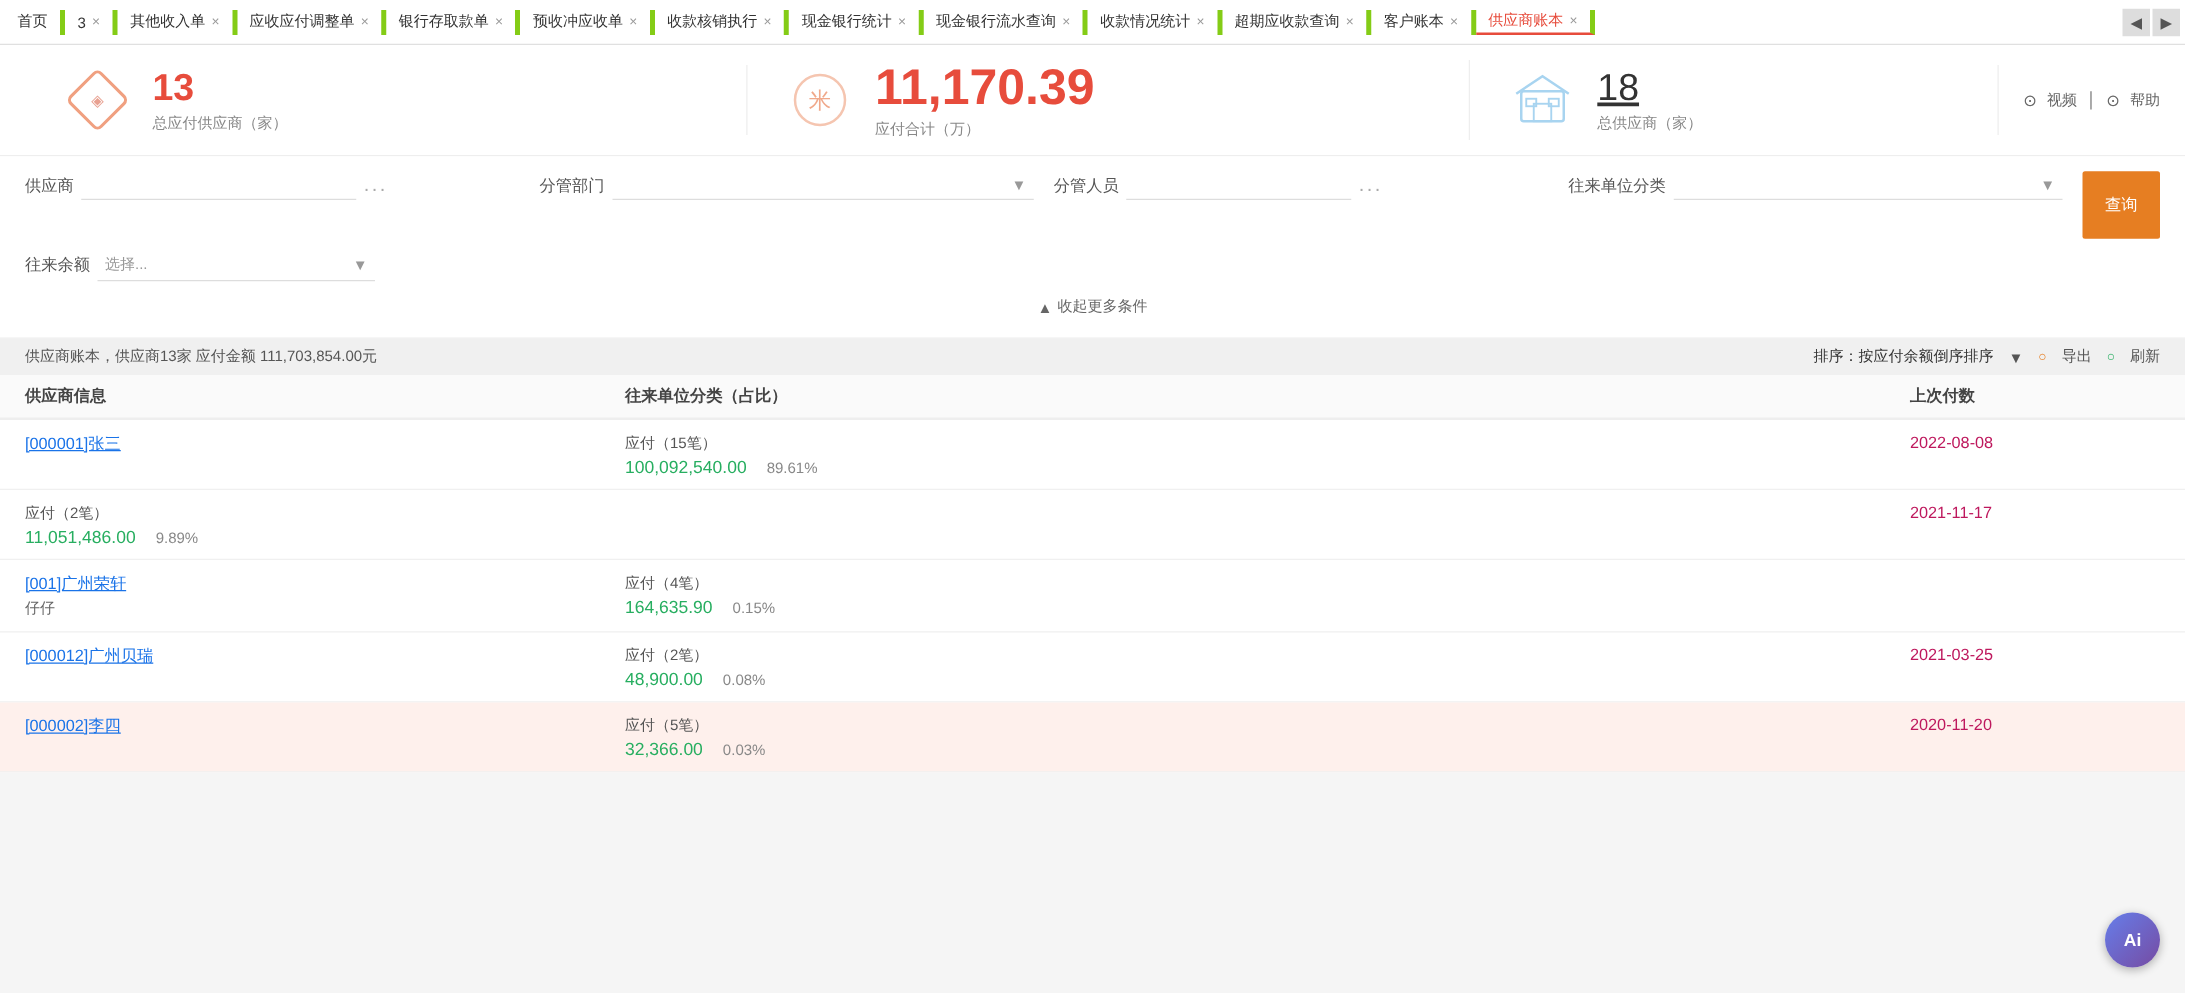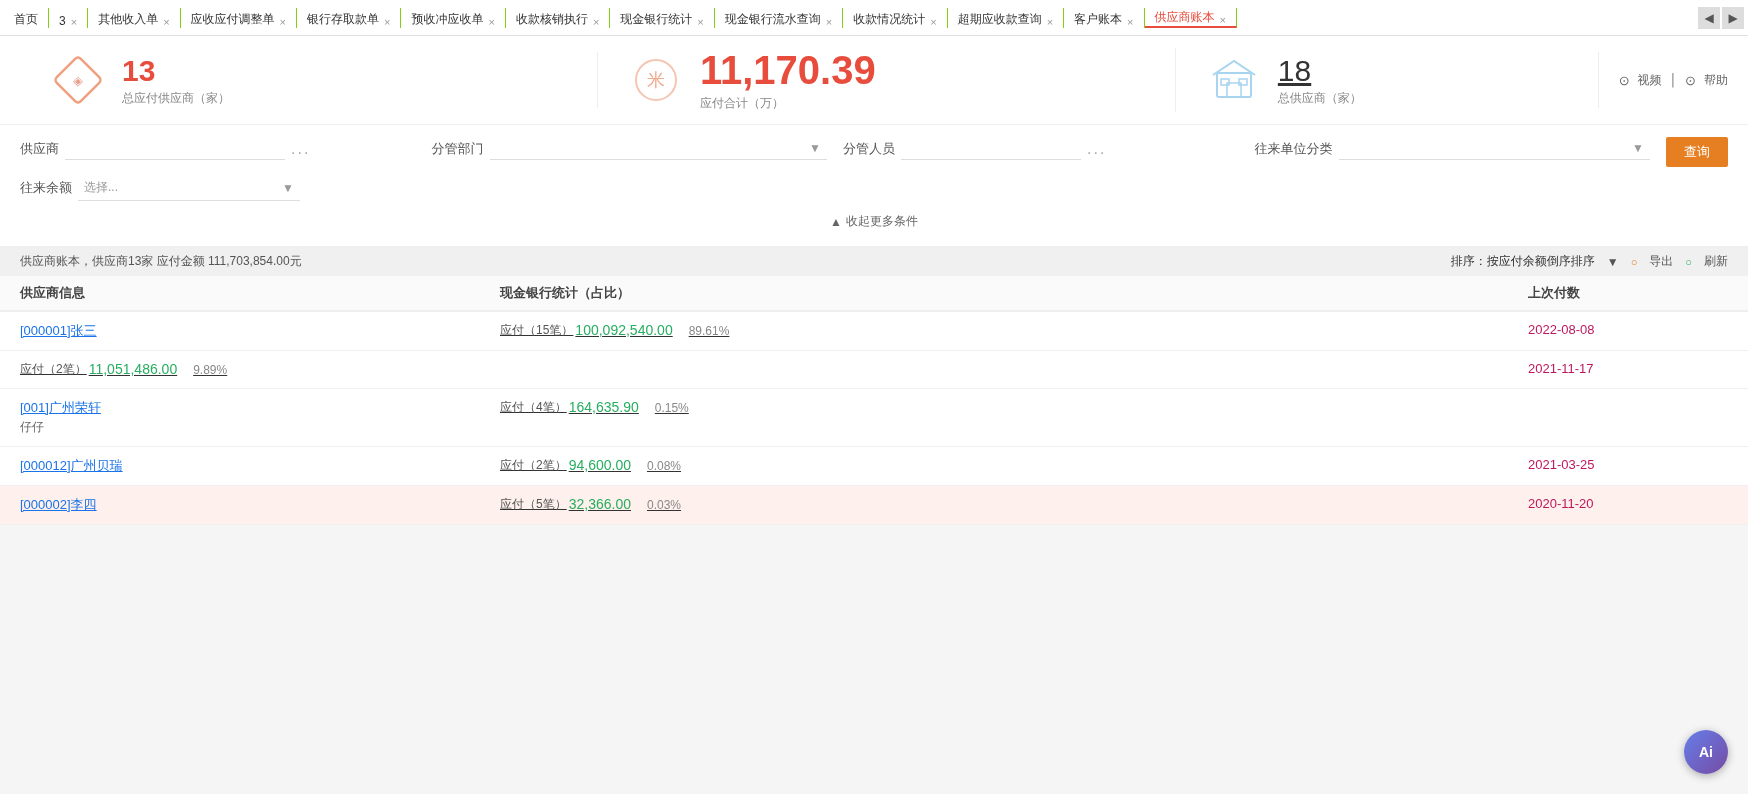--- a/index.html
+++ b/index.html
@@ -10,28 +10,28 @@
       display: flex;
       align-items: center;
       background: #fff;
       border-bottom: 1px solid #e0e0e0;
       height: 36px;
       padding: 0 4px;
       overflow: hidden;
     }
     .nav-tab {
       display: inline-flex;
-      align-items: flex-end;
+      align-items: center;
       padding: 0 10px;
       height: 20px;
       font-size: 12px;
       color: #333;
       cursor: pointer;
       white-space: nowrap;
-      border-right: 1px solid #84cc16;
+      border-right: 4px solid #84cc16;
       flex-shrink: 0;
     }
     .nav-tab.active { color: #e74c3c; border-bottom: 2px solid #e74c3c; }
     .nav-tab .close-x {
       margin-left: 5px;
       color: #999;
       font-size: 11px;
     }
     .nav-arrows {
       margin-left: auto;
@@ -139,21 +139,21 @@
       border-bottom: 1px solid #ddd;
       padding: 4px 6px;
       cursor: pointer;
       justify-content: space-between;
     }
     .filter-select span { color: #999; font-size: 12px; }
     .query-btn {
       background: #e67e22;
       color: #fff;
       border: none;
-      padding: 6px 18px;
+      padding: 18px 18px;
       font-size: 13px;
       cursor: pointer;
       border-radius: 2px;
     }
     .collapse-btn {
       display: flex;
       align-items: center;
       justify-content: center;
       gap: 4px;
       font-size: 12px;
@@ -210,23 +210,22 @@
       text-decoration: underline;
       cursor: pointer;
       font-size: 13px;
     }
     .supplier-sub { font-size: 12px; color: #666; margin-top: 2px; }
 
     .transaction-col {
       flex: 1;
       display: flex;
       align-items: flex-start;
-      flex-direction: row;
+      flex-direction: column;
       gap: 2px;
-      text-decoration: underline;
     }
     .tx-label { font-size: 12px; color: #555; }
     .tx-amount {
       font-size: 14px;
       color: #27ae60;
       font-weight: 500;
     }
     .tx-percent { font-size: 12px; color: #888; margin-left: 16px; display: inline; }
     .tx-row { display: flex; align-items: baseline; gap: 0; }
 
@@ -402,21 +401,21 @@
     <span style="color:#e67e22;font-size:11px;">○</span>
     <span>导出</span>
     <span style="color:#27ae60;font-size:11px;">○</span>
     <span>刷新</span>
   </div>
 </div>
 
 <div class="data-table">
   <div class="table-header">
     <div class="col-supplier">供应商信息</div>
-    <div class="col-transaction">现金银行统计（占比）</div>
+    <div class="col-transaction">往来单位分类（占比）</div>
     <div class="col-lastpay">上次付数</div>
   </div>
   <div class="table-container" id="table-body">
 
   <div class="table-row">
     <div class="supplier-col">
       <a class="supplier-link">[000001]张三</a>
       
     </div>
     <div class="transaction-col">
@@ -453,21 +452,21 @@
     <div class="lastpay-col"></div>
   </div>
       <div class="table-row">
     <div class="supplier-col">
       <a class="supplier-link">[000012]广州贝瑞</a>
       
     </div>
     <div class="transaction-col">
       <div class="tx-label">应付（2笔）</div>
       <div class="tx-row">
-        <span class="tx-amount">94,600.00</span>
+        <span class="tx-amount">48,900.00</span>
         <span class="tx-percent">0.08%</span>
       </div>
     </div>
     <div class="lastpay-col">2021-03-25</div>
   </div>
       <div class="table-row highlighted">
     <div class="supplier-col">
       <a class="supplier-link">[000002]李四</a>
       
     </div>

